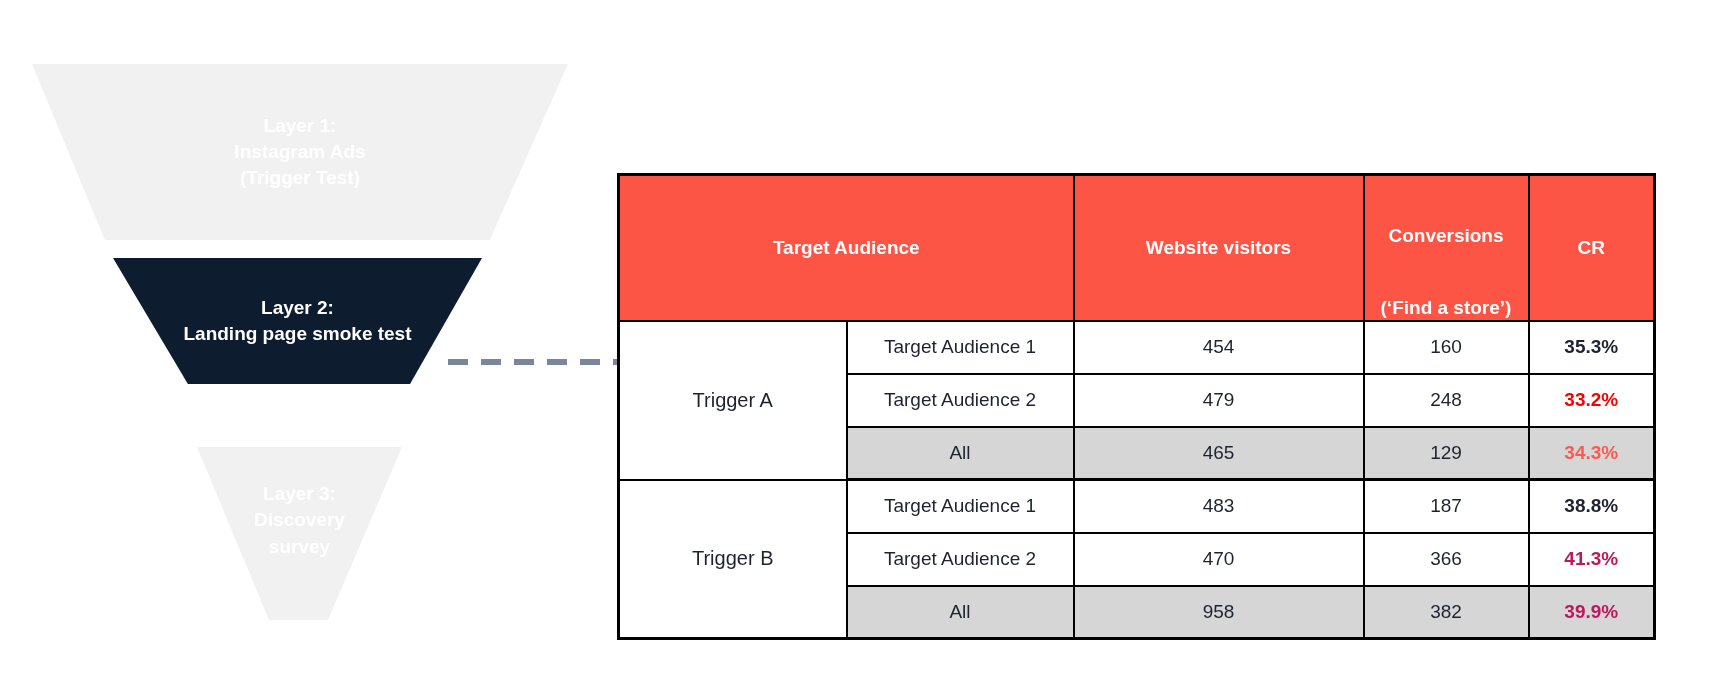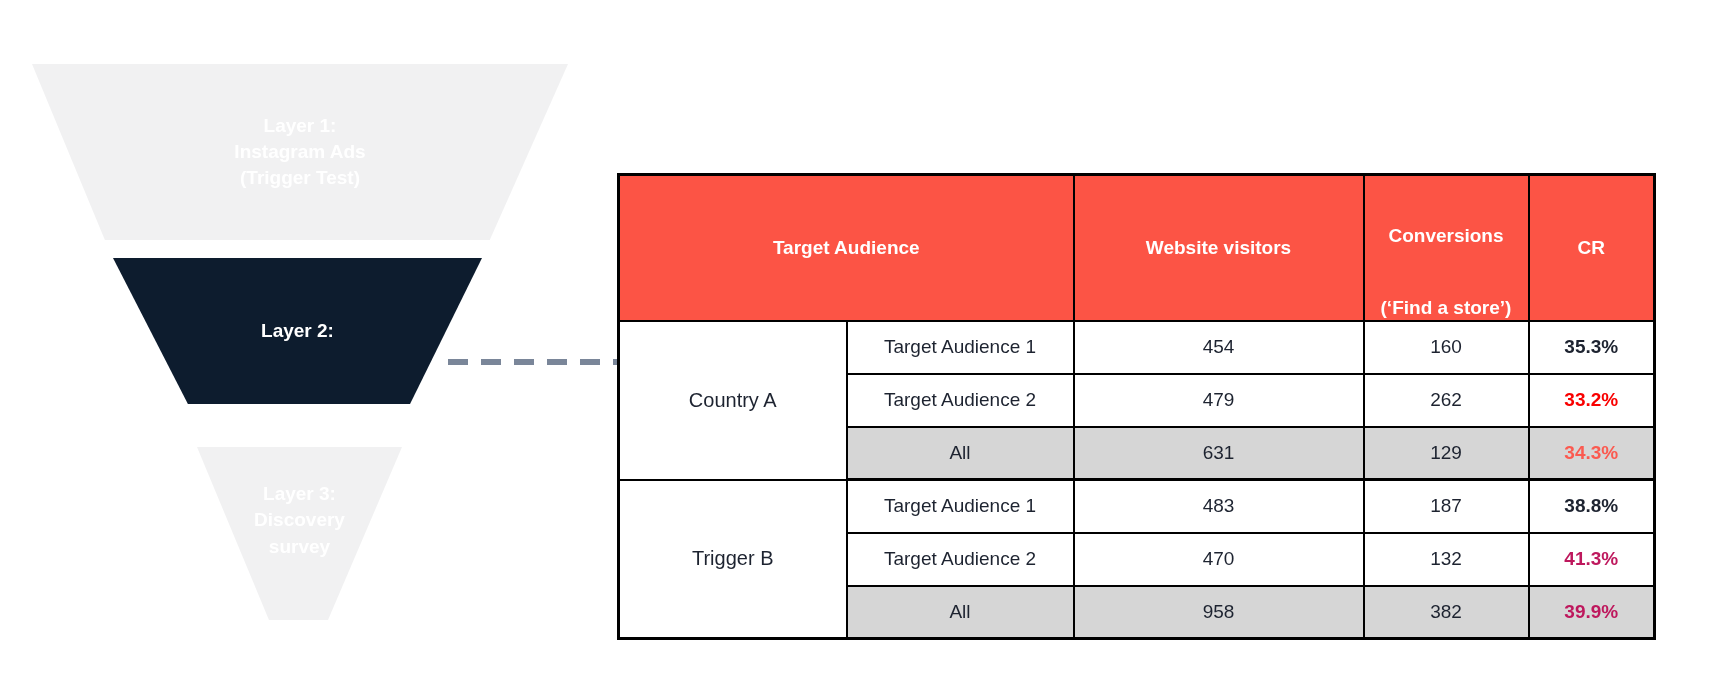--- a/index.html
+++ b/index.html
@@ -24,21 +24,21 @@
     font-size: 19px;
     line-height: 1.38;
   }
   .funnel-layer .lines span { display: block; }
   .layer-1 {
     left: 32px; top: 64px; width: 536px; height: 176px;
     background: #f1f1f2;
     clip-path: polygon(0% 0%, 100% 0%, 85.4% 100%, 13.6% 100%);
   }
   .layer-2 {
-    left: 113px; top: 258px; width: 369px; height: 146px;
+    left: 113px; top: 258px; width: 369px; height: 126px;
     background: #0d1c2e;
     clip-path: polygon(0% 0%, 100% 0%, 80.5% 100%, 20.3% 100%);
   }
   .layer-3 {
     left: 197px; top: 447px; width: 205px; height: 173px;
     background: #f1f1f2;
     clip-path: polygon(0% 0%, 100% 0%, 63.9% 100%, 35.1% 100%);
     padding-bottom: 26px; box-sizing: border-box;
   }
 
@@ -106,20 +106,21 @@
     <div class="lines">
       <span>Layer 1:</span>
       <span>Instagram Ads</span>
       <span>(Trigger Test)</span>
     </div>
   </div>
 
   <div class="funnel-layer layer-2">
     <div class="lines">
       <span>Layer 2:</span>
+      <span>Landing page smoke test</span>
     </div>
   </div>
 
   <div class="funnel-layer layer-3">
     <div class="lines">
       <span>Layer 3:</span>
       <span>Discovery</span>
       <span>survey</span>
     </div>
   </div>
@@ -141,50 +142,50 @@
         <th colspan="2">Target Audience</th>
         <th>Website visitors</th>
         <th>
           <span class="hline">Conversions</span>
           <span class="hline">(‘Find a store’)</span>
         </th>
         <th>CR</th>
       </tr>
 
       <tr class="body-row">
-        <td class="country-cell" rowspan="3">Country A</td>
+        <td class="country-cell" rowspan="3">Trigger A</td>
         <td>Target Audience 1</td>
         <td>454</td>
         <td>160</td>
         <td class="cr-cell cr-black">35.3%</td>
       </tr>
       <tr class="body-row">
         <td>Target Audience 2</td>
         <td>479</td>
-        <td>262</td>
+        <td>248</td>
         <td class="cr-cell cr-red">33.2%</td>
       </tr>
       <tr class="body-row all-row group-end">
         <td>All</td>
-        <td>631</td>
+        <td>465</td>
         <td>129</td>
         <td class="cr-cell cr-coral">34.3%</td>
       </tr>
 
       <tr class="body-row">
         <td class="country-cell" rowspan="3">Trigger B</td>
         <td>Target Audience 1</td>
         <td>483</td>
         <td>187</td>
         <td class="cr-cell cr-black">38.8%</td>
       </tr>
       <tr class="body-row">
         <td>Target Audience 2</td>
         <td>470</td>
-        <td>132</td>
+        <td>366</td>
         <td class="cr-cell cr-green">41.3%</td>
       </tr>
       <tr class="body-row all-row">
         <td>All</td>
         <td>958</td>
         <td>382</td>
         <td class="cr-cell cr-green">39.9%</td>
       </tr>
     </tbody>
       </table>

